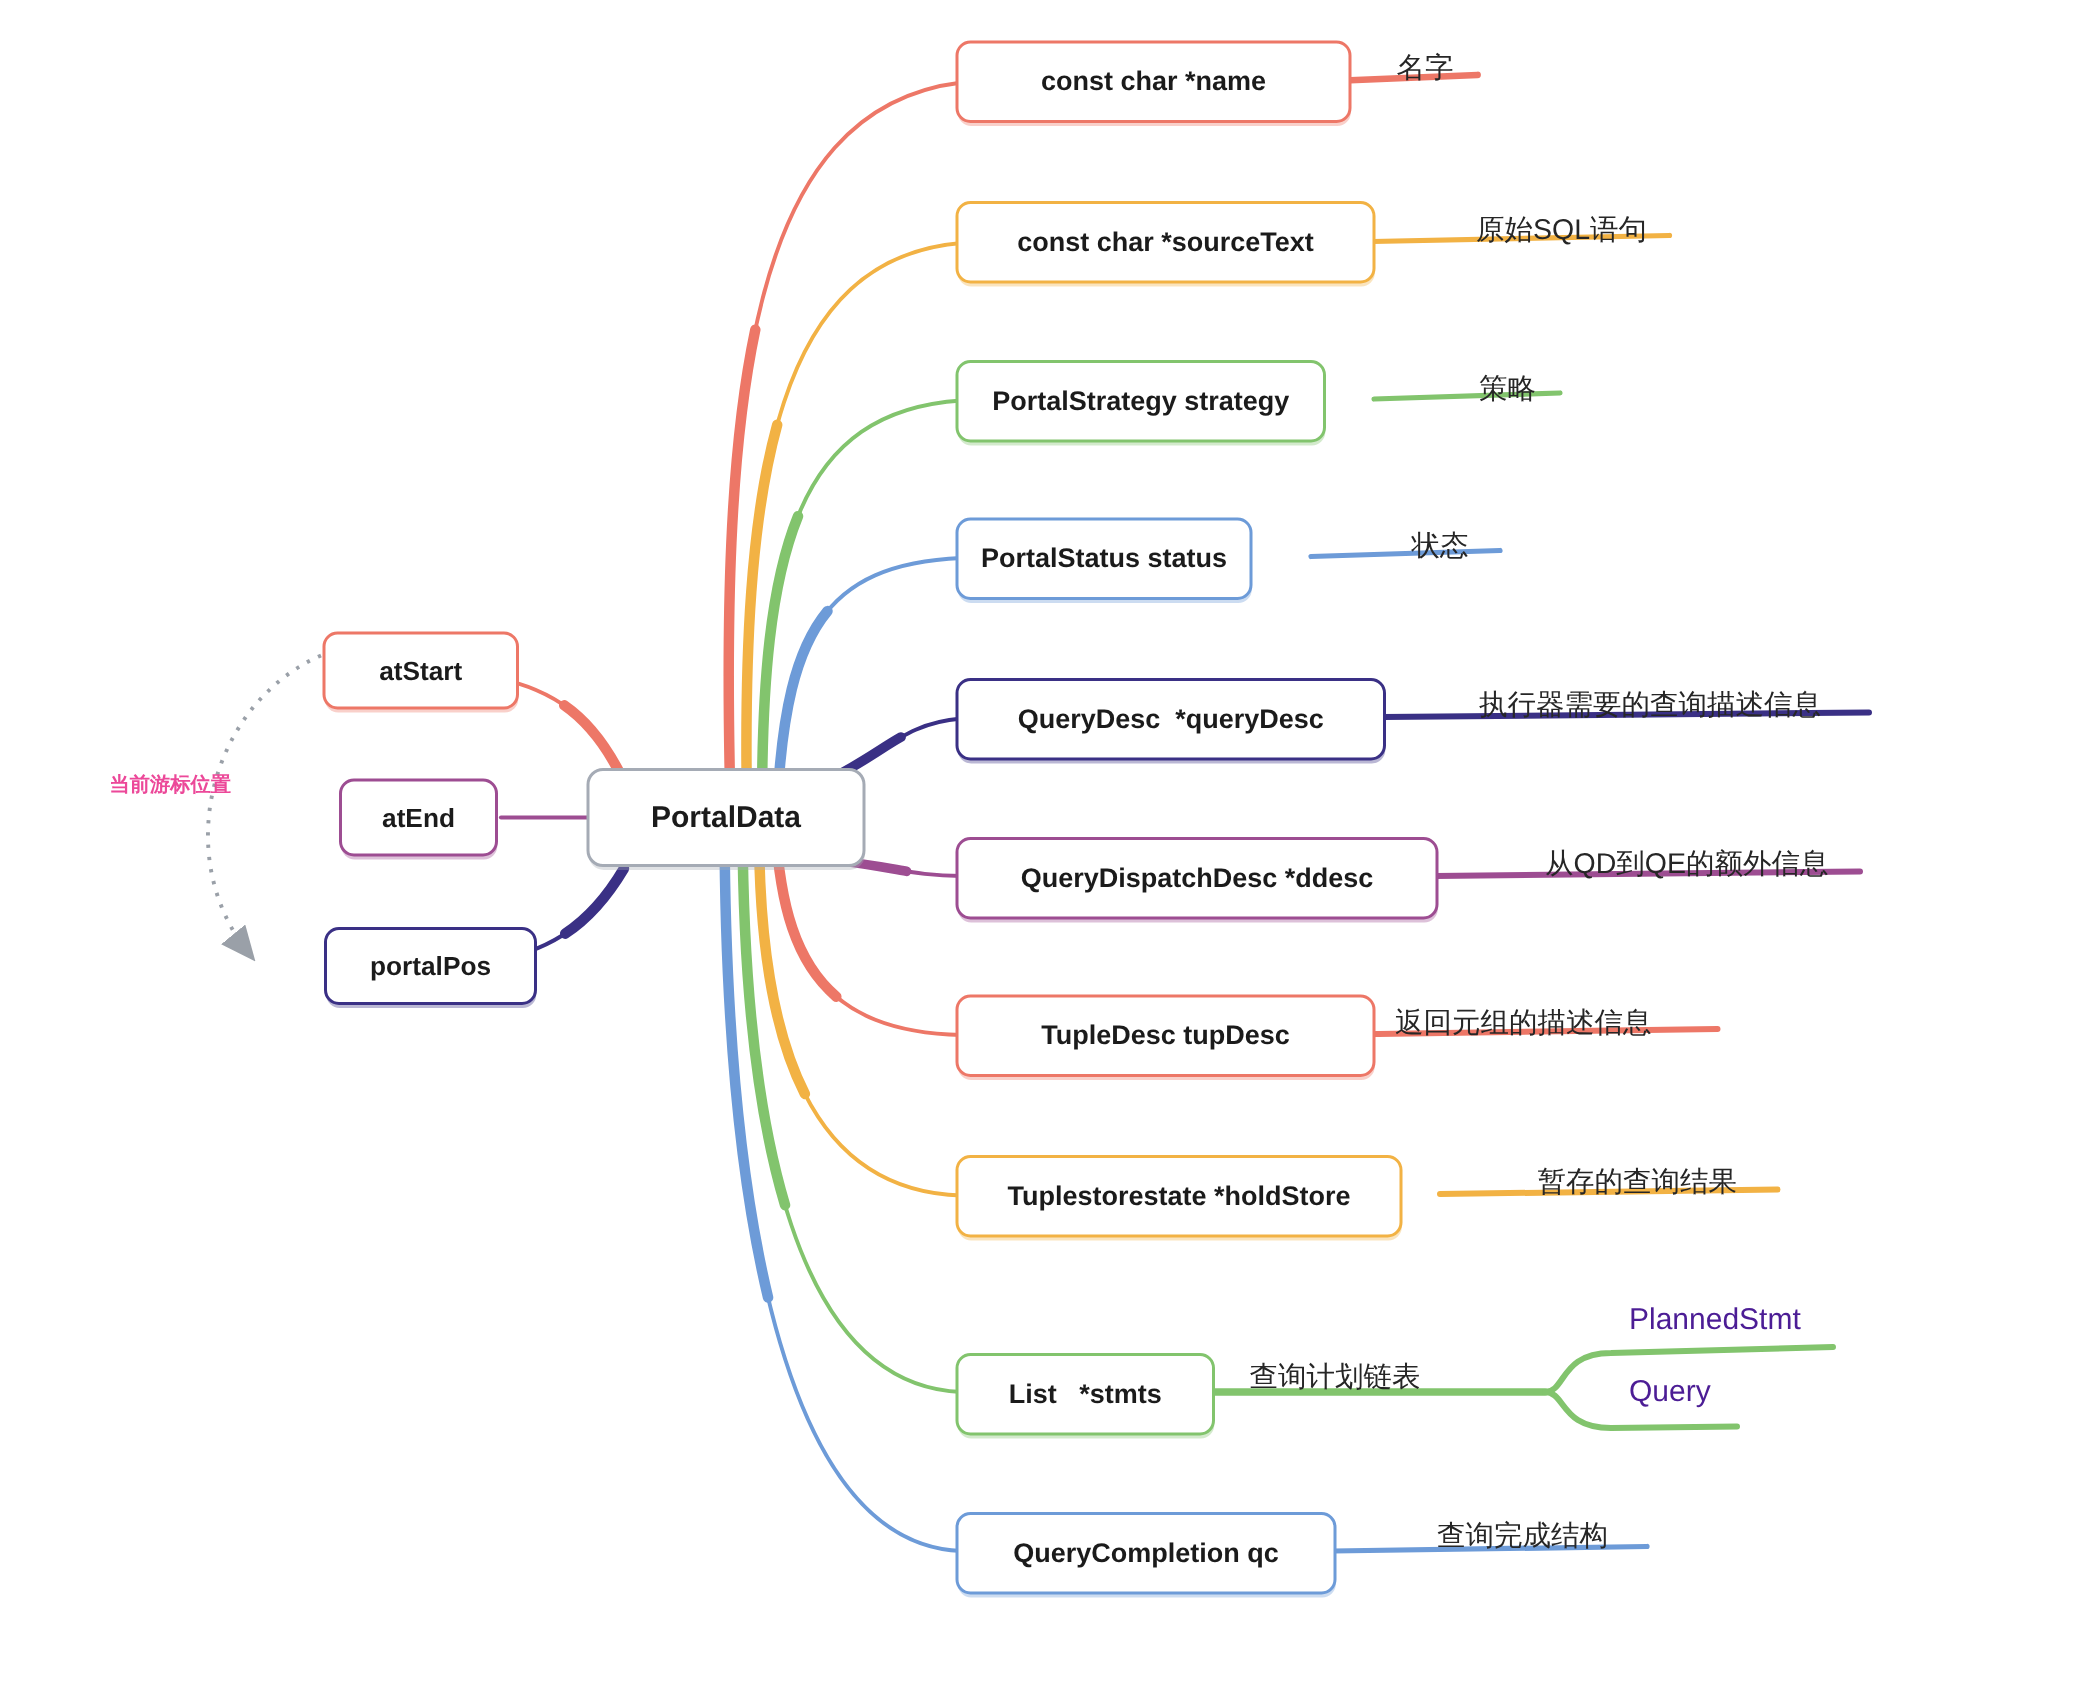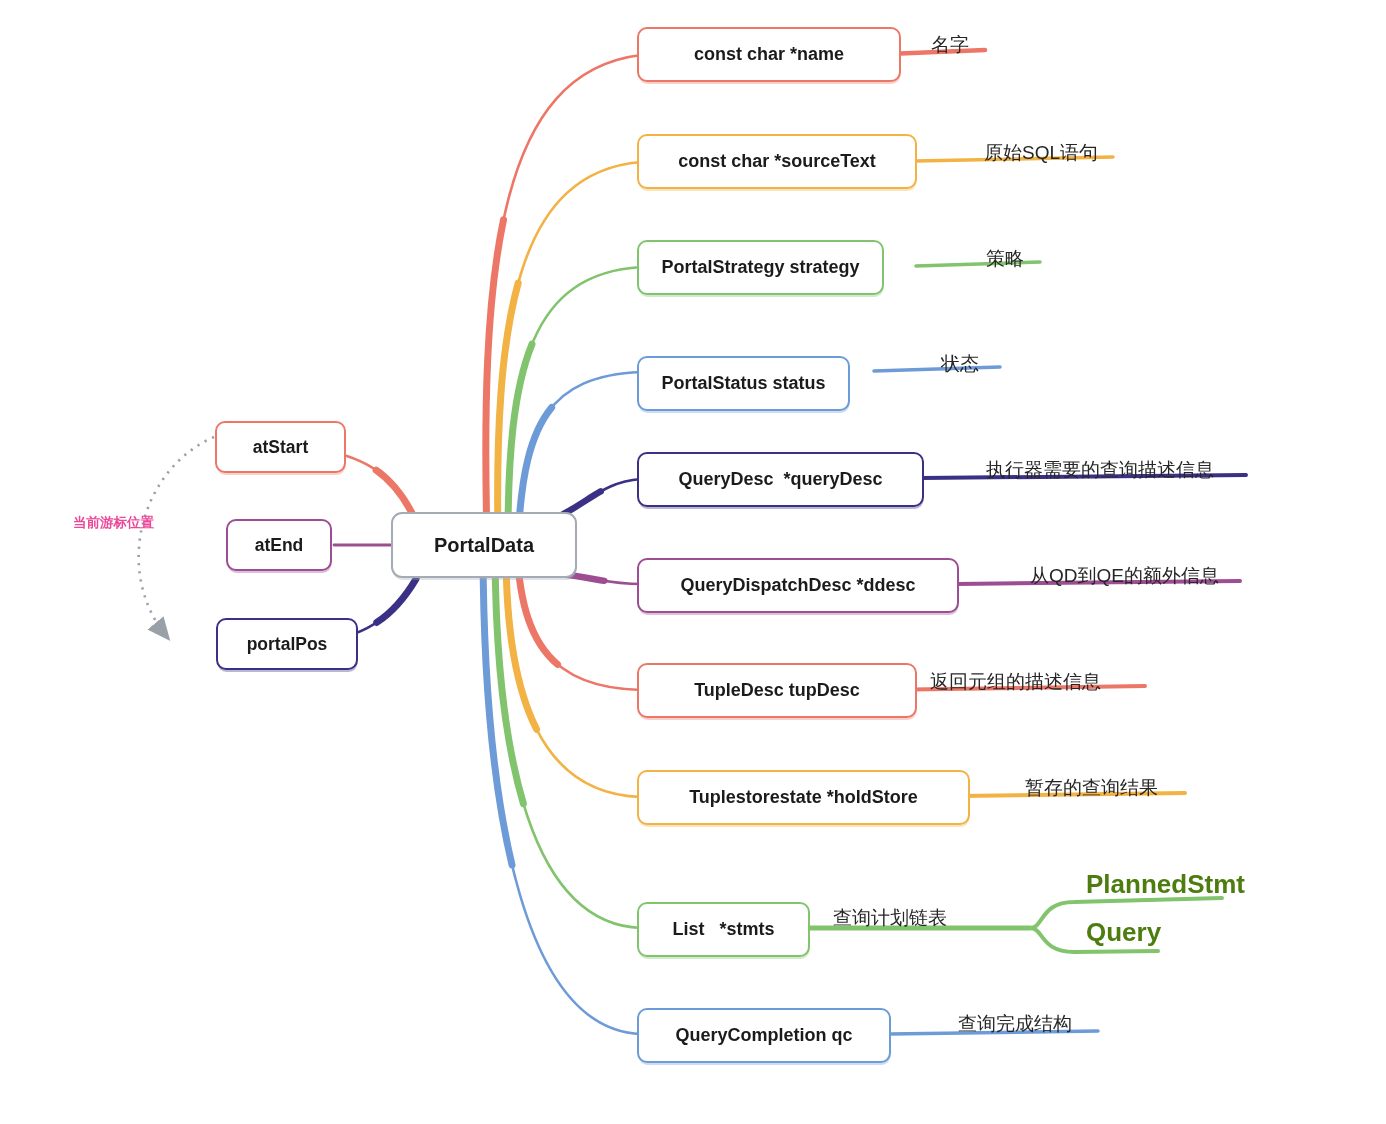--- a/index.html
+++ b/index.html
@@ -21,25 +21,25 @@
     font-weight:bold;color:#1b1b1b;
     white-space:pre;
     z-index:2;
   }
   .rbox{height:55px;font-size:18px;}
   .lbox{height:52px;font-size:17.5px;}
   
   .b0{left:637px;top:27px;  width:264px;}
   .b1{left:637px;top:134px; width:280px;}
   .b2{left:637px;top:240px; width:247px;}
-  .b3{left:637px;top:356px; width:213px;}
+  .b3{left:637px;top:345px; width:198px;}
   .b4{left:637px;top:452px; width:287px;}
   .b5{left:637px;top:558px; width:322px;}
   .b6{left:637px;top:663px; width:280px;}
-  .b7{left:637px;top:770px; width:333px;}
+  .b7{left:637px;top:770px; width:298px;}
   .b8{left:637px;top:902px; width:173px;}
   .b9{left:637px;top:1008px;width:254px;}
   
   .la{left:215px;top:421px;width:131px;}
   .lb{left:226px;top:519px;width:106px;}
   .lc{left:188px;top:618px;width:142px;}
   
   .center{
     left:391px;top:512px;width:186px;height:66px;
     font-size:20px;border-radius:11px;z-index:3;
@@ -55,21 +55,21 @@
   .d2{left:986px;top:234px;}
   .d3{left:941px;top:339px;}
   .d4{left:986px;top:445px;}
   .d5{left:1030px;top:551px;}
   .d6{left:930px;top:657px;}
   .d7{left:1025px;top:763px;}
   .d8{left:833px;top:893px;}
   .d9{left:958px;top:999px;}
   .childlabel{
     position:absolute;z-index:2;
-    font-size:26px;color:#4d7c0f;white-space:nowrap;font-weight:bold;
+    font-size:20px;color:#4c1d95;white-space:nowrap;
   }
   .ch0{left:1086px;top:869px;}
   .ch1{left:1086px;top:917px;}
   .annotation{
     position:absolute;left:73px;top:514px;z-index:2;
     font-size:13.5px;font-weight:600;color:#ec4899;white-space:nowrap;
   }
 </style>
 </head>
 <body>

